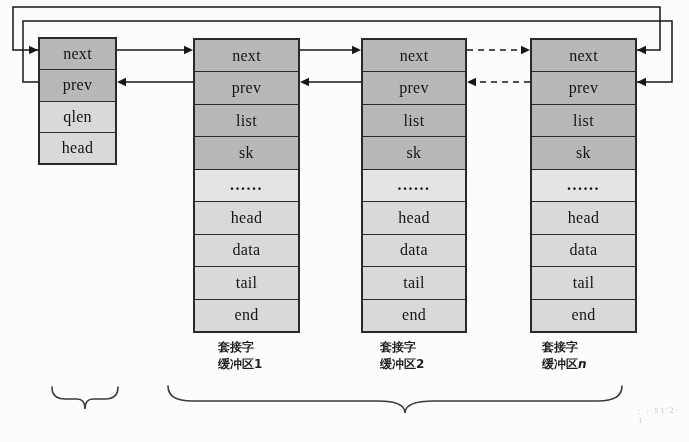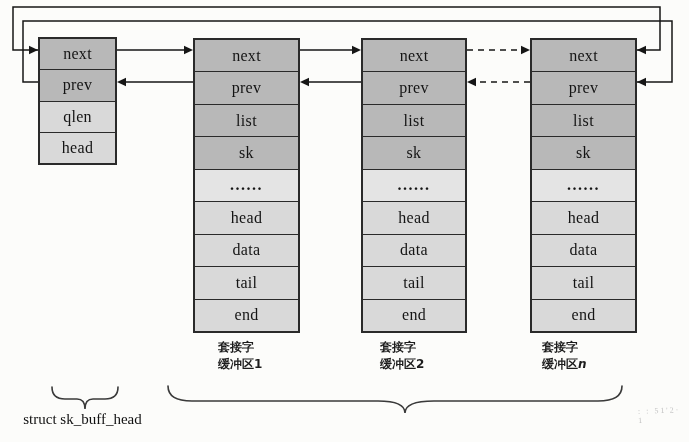--- a/index.html
+++ b/index.html
@@ -230,16 +230,15 @@
   </div>
   <div id="buf-label-1" class="buf-label">
     <div>套接字</div>
     <div>缓冲区2</div>
   </div>
   <div id="buf-label-2" class="buf-label">
     <div>套接字</div>
     <div><span>缓冲区</span><i>n</i></div>
   </div>
 
-  <div id="caption-head" class="struct-caption">struct sk_buff_head</div>
 
   <div id="scan-artifact">: : 51'2· 1</div>
 </div>
 
 </body></html>

